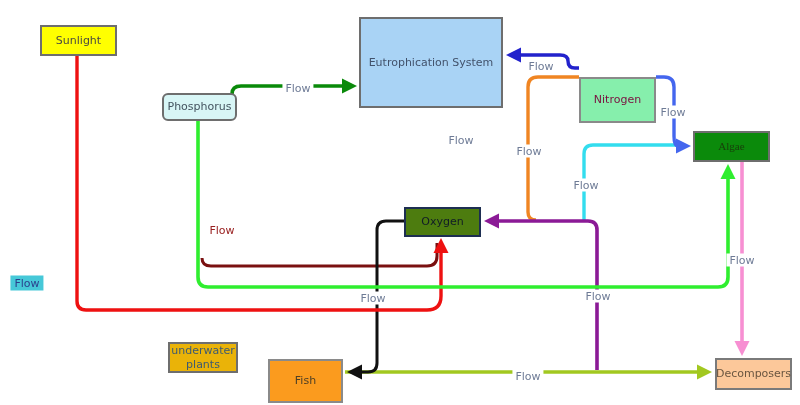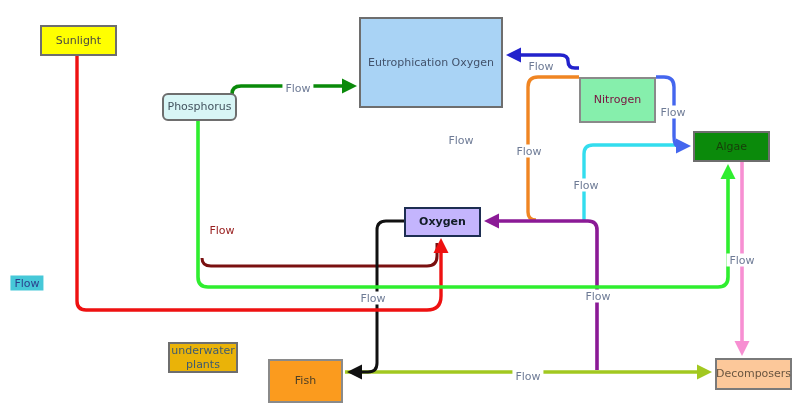--- a/index.html
+++ b/index.html
@@ -61,24 +61,24 @@
         <polygon points="728,164 720.5,179 735.5,179" fill="#2fee2f"></polygon>
       </g>
       <g>
         <path d="M742 162 V343" stroke="#f78fd2" stroke-width="3.6" fill="none"></path>
         <polygon points="742,356 734.5,341 749.5,341" fill="#f78fd2"></polygon>
       </g>
     </svg>
   <div id="nodes">
       <div class="node" style="left: 40px; top: 25px; width: 77px; height: 31px; background: rgb(255, 255, 0); border-color: rgb(110, 110, 110); color: rgb(74, 74, 66);">Sunlight</div>
       <div class="node" style="left: 162px; top: 93px; width: 75px; height: 28px; background: rgb(216, 246, 246); border-color: rgb(110, 110, 110); color: rgb(68, 83, 95); border-radius: 6px;">Phosphorus</div>
-      <div class="node" style="left: 359px; top: 17px; width: 144px; height: 91px; background: rgb(169, 211, 245); border-color: rgb(110, 110, 110); color: rgb(66, 82, 107);">Eutrophication Oxygen</div>
+      <div class="node" style="left: 359px; top: 17px; width: 144px; height: 91px; background: rgb(169, 211, 245); border-color: rgb(110, 110, 110); color: rgb(66, 82, 107);">Eutrophication System</div>
       <div class="node" style="left: 579px; top: 77px; width: 77px; height: 46px; background: #86efac; border-color: rgb(138, 138, 138); color: rgb(122, 16, 64);">Nitrogen</div>
-      <div class="node" style="left: 693px; top: 131px; width: 77px; height: 31px; background: rgb(11, 138, 11); border-color: rgb(110, 110, 110); color: rgb(23, 64, 10);">Algae</div>
-      <div class="node" style="left: 404px; top: 207px; width: 77px; height: 30px; background: #c4b5fd; border-color: rgb(29, 46, 82); color: rgb(17, 28, 38); font-weight: bold;">Oxygen</div>
+      <div class="node" style="left: 693px; top: 131px; width: 77px; height: 31px; background: rgb(11, 138, 11); border-color: rgb(110, 110, 110); color: rgb(23, 64, 10); font-family: Liberation Serif, serif;">Algae</div>
+      <div class="node" style="left: 404px; top: 207px; width: 77px; height: 30px; background: #4d7c0f; border-color: rgb(29, 46, 82); color: rgb(17, 28, 38);">Oxygen</div>
       <div class="node" style="left: 268px; top: 359px; width: 75px; height: 44px; background: rgb(251, 155, 30); border-color: rgb(138, 138, 138); color: rgb(79, 64, 38);">Fish</div>
       <div class="node" style="left: 715px; top: 358px; width: 77px; height: 32px; background: rgb(252, 200, 154); border-color: rgb(122, 122, 122); color: rgb(107, 86, 64);">Decomposers</div>
       <div class="node" style="left: 168px; top: 342px; width: 70px; height: 31px; background: #eab308; border-color: rgb(110, 110, 110); color: rgb(61, 90, 114);">underwater plants</div>
     </div>
   <div id="labels">
       <span class="flow-label masked" style="left: 298px; top: 88px; color: rgb(110, 123, 150);">Flow</span>
       <span class="flow-label" style="left: 541px; top: 66px; color: rgb(110, 123, 150);">Flow</span>
       <span class="flow-label masked" style="left: 673px; top: 112px; color: rgb(110, 123, 150);">Flow</span>
       <span class="flow-label masked" style="left: 529px; top: 151px; color: rgb(110, 123, 150);">Flow</span>
       <span class="flow-label masked" style="left: 586px; top: 185px; color: rgb(110, 123, 150);">Flow</span>

